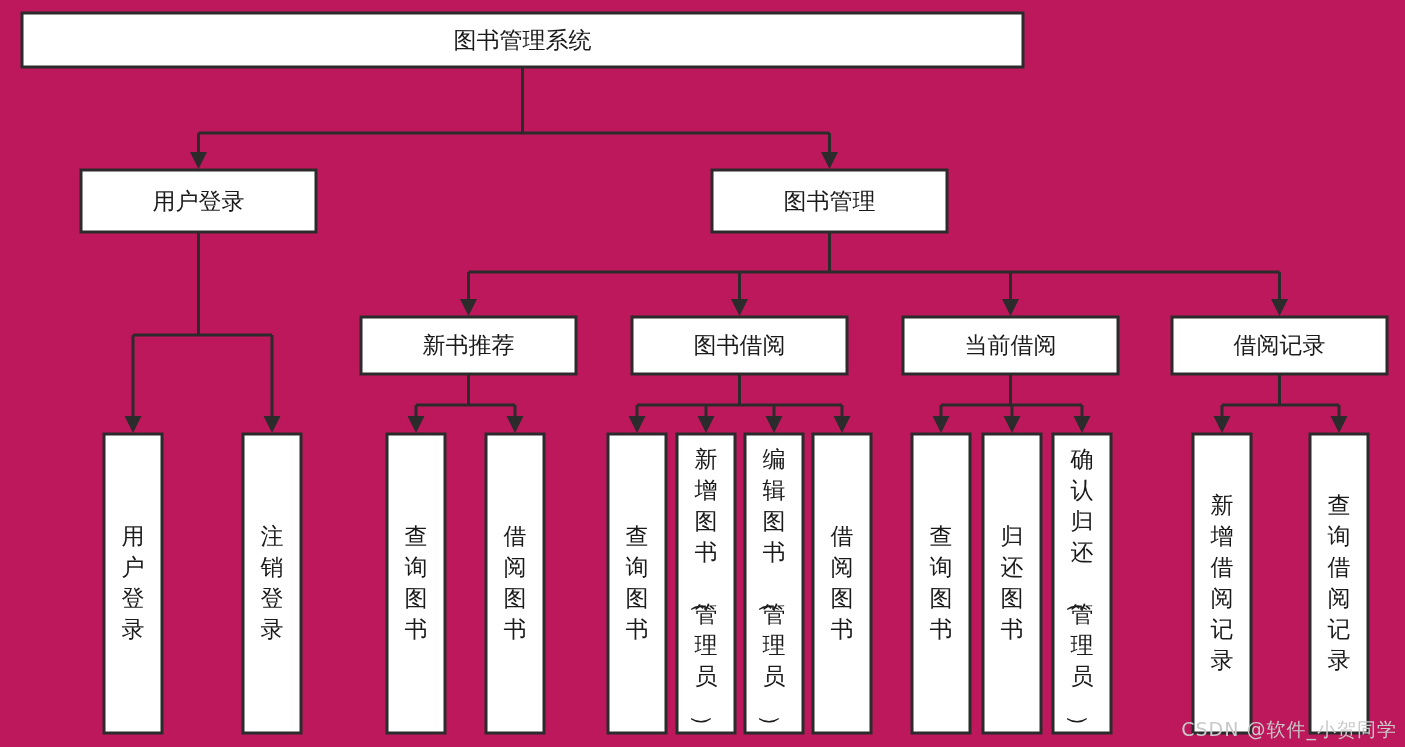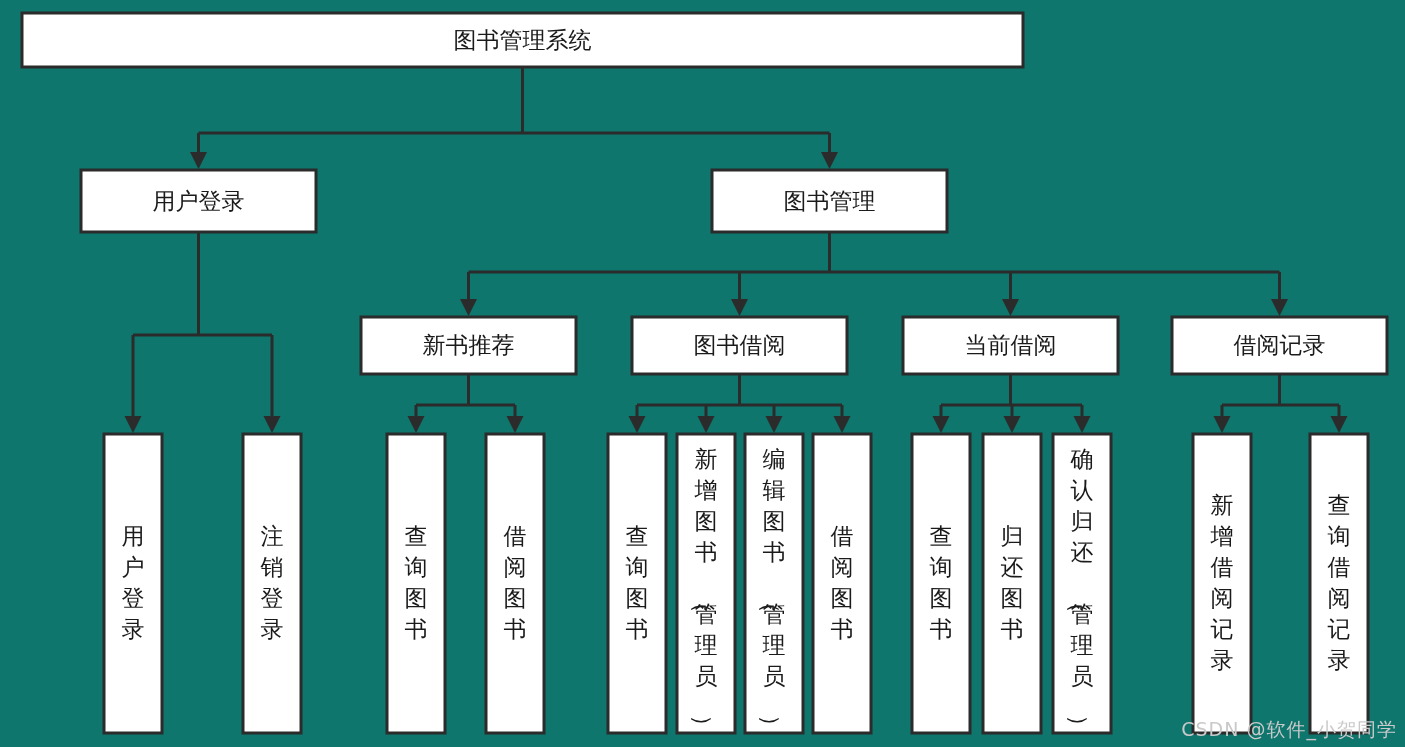--- a/index.html
+++ b/index.html
@@ -1,17 +1,17 @@
 <!DOCTYPE html>
 <html><head>
 <meta charset="utf-8">
 <style>
   html,body{margin:0;padding:0;background:#ffffff;}
   body{width:1405px;height:747px;font-family:"DejaVu Sans","Liberation Sans",sans-serif;}
-  #stage{position:relative;width:1405px;height:747px;overflow:hidden;background:#0f766e;}
+  #stage{position:relative;width:1405px;height:747px;overflow:hidden;background:#be185d;}
   svg#diagram{position:absolute;left:0;top:0;width:1405px;height:747px;}
   .node-rect{fill:#ffffff;stroke:#2b2b2b;stroke-width:3;}
   .edge{fill:none;stroke:#2b2b2b;stroke-width:3;stroke-linecap:butt;}
   .arrowhead{fill:#2b2b2b;stroke:none;}
   .label-h{font-family:"DejaVu Sans","Liberation Sans",sans-serif;font-size:23px;fill:#1a1a1a;
            text-anchor:middle;dominant-baseline:middle;}
   .label-v{font-family:"DejaVu Sans","Liberation Sans",sans-serif;font-size:23px;fill:#1a1a1a;
            text-anchor:middle;}
   .watermark{position:absolute;right:8px;bottom:4px;font-size:19px;color:#c9c9c9;
              font-family:"DejaVu Sans","Liberation Sans",sans-serif;white-space:nowrap;

